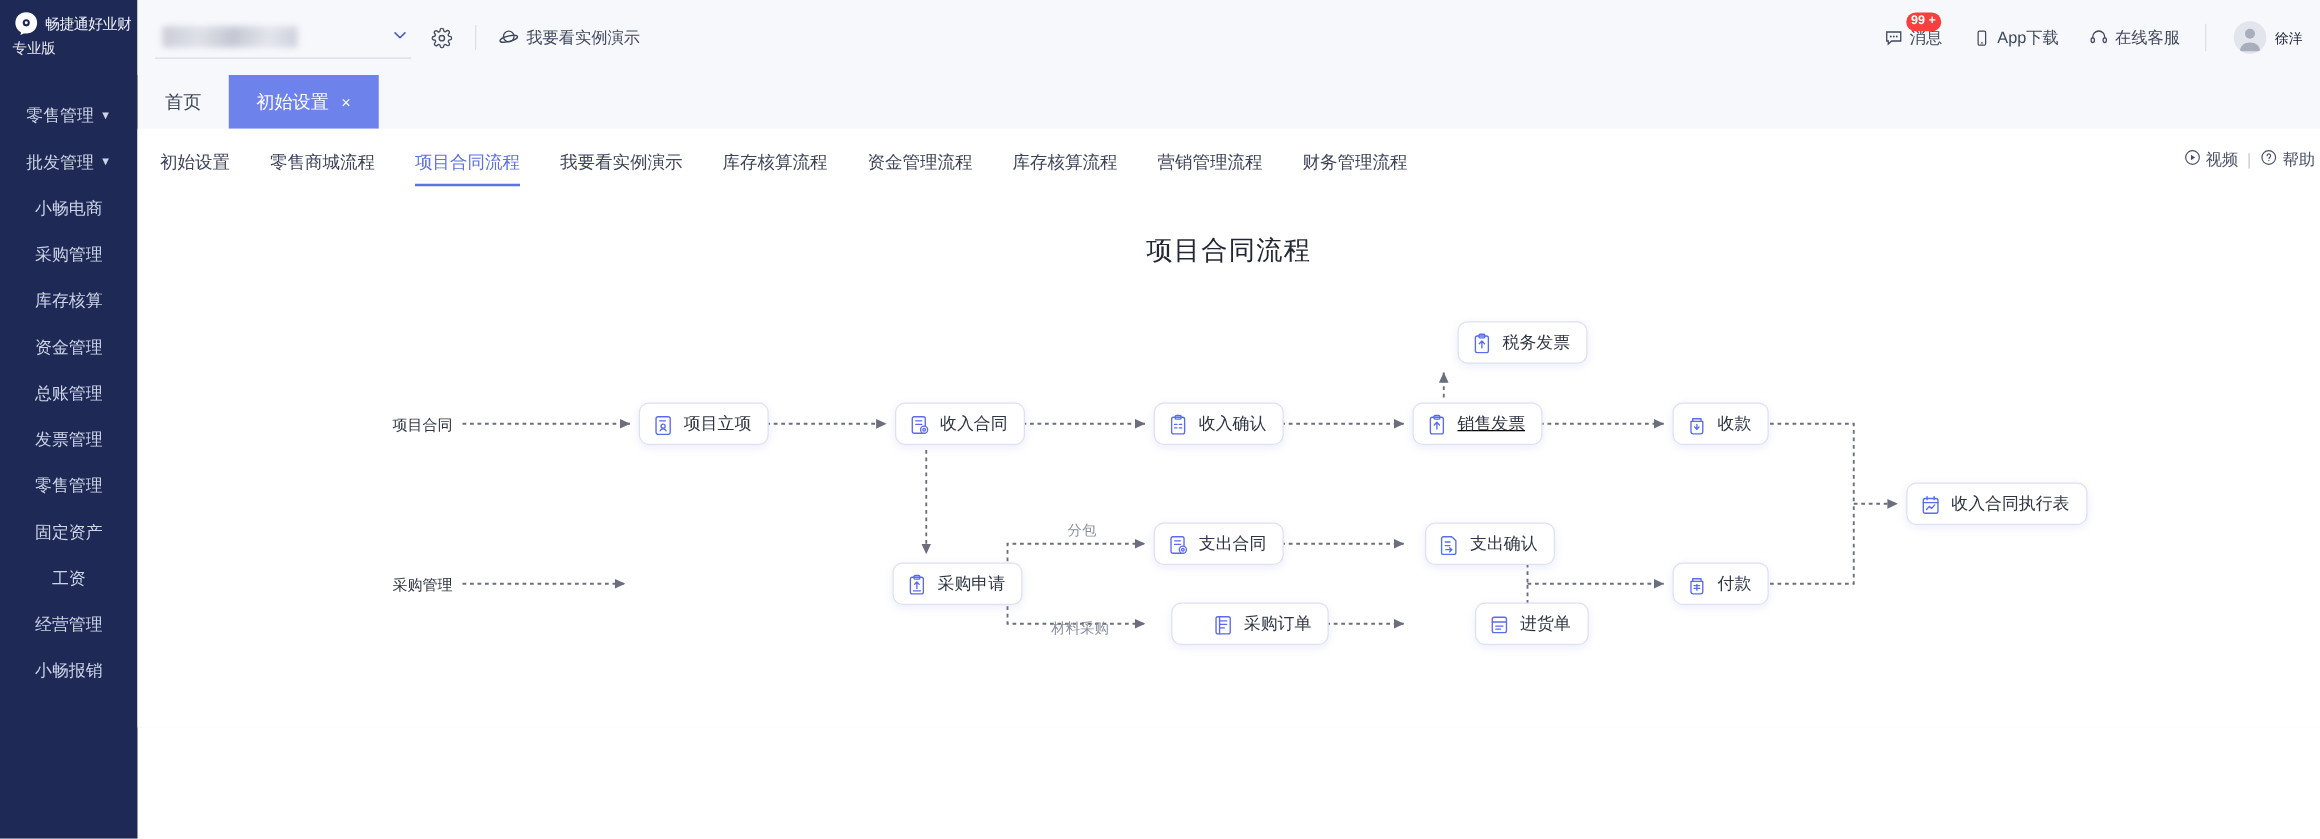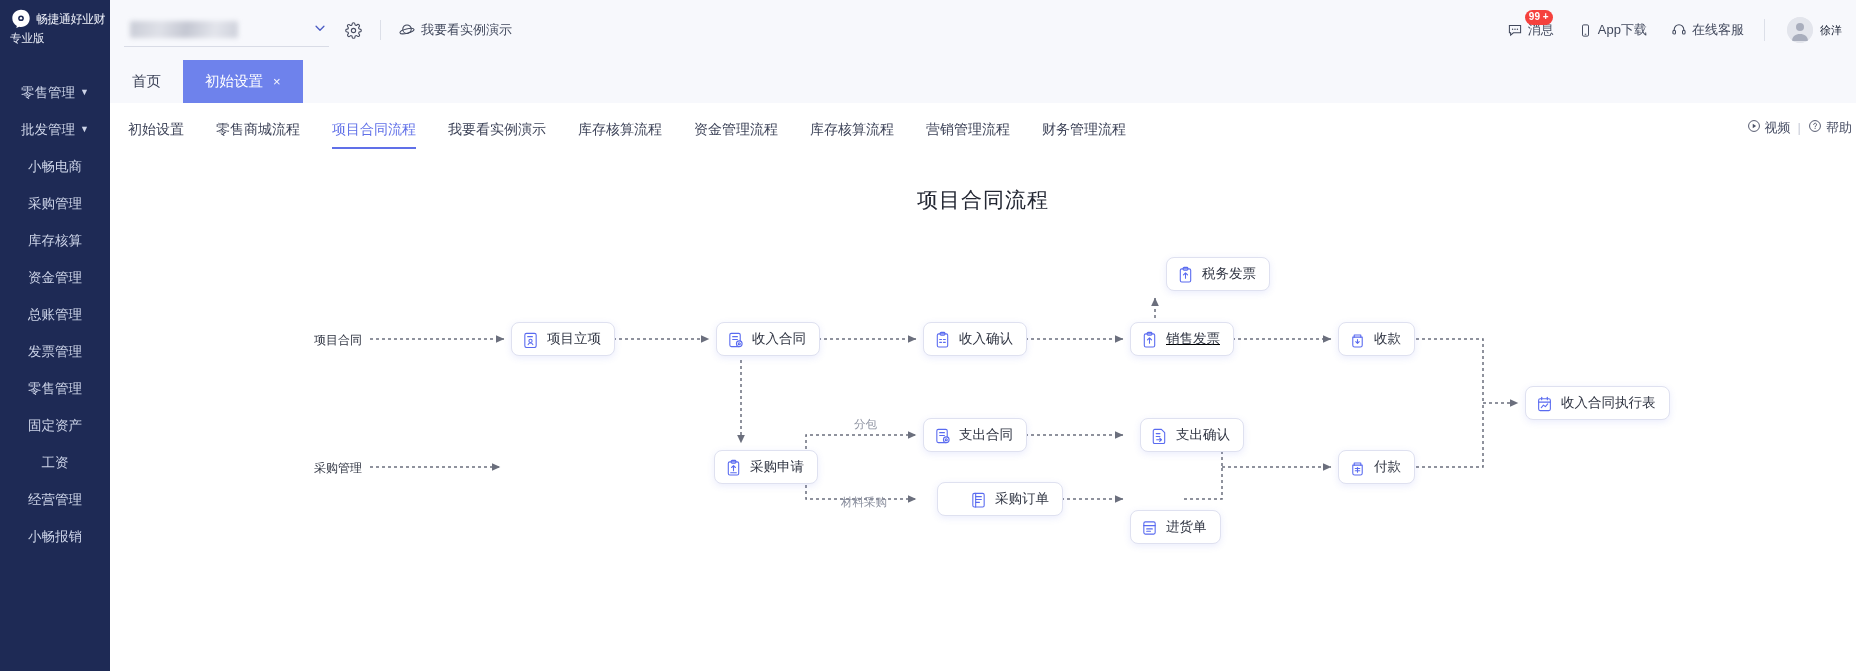--- a/index.html
+++ b/index.html
@@ -439,21 +439,21 @@
               <svg width="17" height="17" viewBox="0 0 18 18" fill="none" stroke="#5a6bf0" stroke-width="1.15" stroke-linecap="round" stroke-linejoin="round">
                 <rect x="3" y="2.5" width="12" height="14.5" rx="1.6"></rect>
                 <line x1="6" y1="6" x2="12" y2="6"></line>
                 <line x1="6" y1="9" x2="12" y2="9"></line>
                 <line x1="6" y1="12" x2="10" y2="12"></line>
                 <line x1="6" y1="2.5" x2="6" y2="17"></line>
               </svg>
             </span>
             <span class="ntxt">采购订单</span>
           </div>
-          <div class="node" style="left: 1020px; top: 268px; margin-top: 28px;">
+          <div class="node" style="left: 1070px; top: 268px;">
             <span class="nic">
               <svg width="17" height="17" viewBox="0 0 18 18" fill="none" stroke="#5a6bf0" stroke-width="1.15" stroke-linecap="round" stroke-linejoin="round">
                 <rect x="3" y="3" width="12" height="13" rx="1.6"></rect>
                 <line x1="3" y1="7" x2="15" y2="7"></line>
                 <line x1="6" y1="10.5" x2="12" y2="10.5"></line>
                 <line x1="6" y1="13" x2="10" y2="13"></line>
               </svg>
             </span>
             <span class="ntxt">进货单</span>
           </div>

